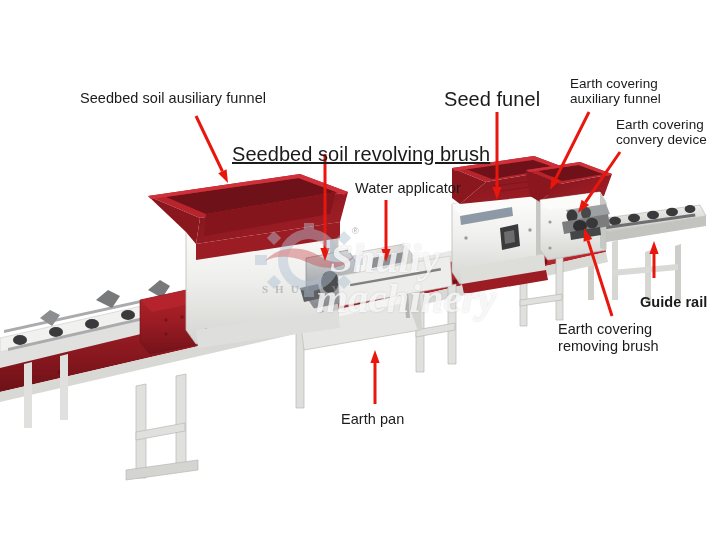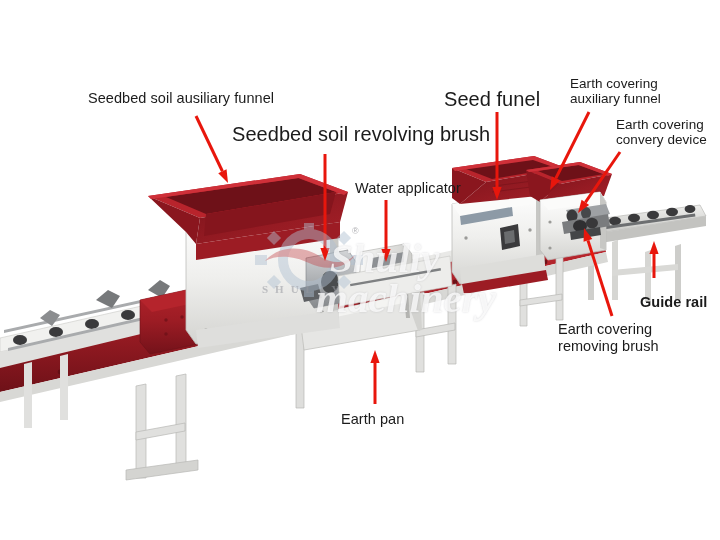--- a/index.html
+++ b/index.html
@@ -365,22 +365,22 @@
     <path d="M10,38 C26,20 52,24 66,34 C78,42 92,40 100,32 C92,46 70,48 54,40 C40,33 22,31 10,38 Z" fill="#c0393f" opacity="0.7"></path>
   </svg>
   <div class="wm" id="wm-reg">®</div>
   <div class="wm" id="wm-word">
     <span class="l1">Shuliy</span>
     <span class="l2">machinery</span>
   </div>
   <div class="wm" id="wm-small">SHULIY</div>
 
   <div id="label-layer">
-      <div class="label lg" style="left: 88px; top: 90px;">Seedbed soil ausiliary funnel</div>
-      <div class="label big" style="left: 232px; top: 123px;">Seedbed soil revolving brush</div>
+      <div class="label lg" style="left: 80px; top: 90px;">Seedbed soil ausiliary funnel</div>
+      <div class="label big" style="left: 232px; top: 143px; text-decoration: underline;">Seedbed soil revolving brush</div>
       <div class="label lg" style="left: 355px; top: 180px;">Water applicator</div>
       <div class="label big" style="left: 444px; top: 88px;">Seed funel</div>
       <div class="label" style="left: 570px; top: 76px;">Earth covering
 auxiliary funnel</div>
       <div class="label" style="left: 616px; top: 117px;">Earth covering
 convery device</div>
       <div class="label lg" style="left: 640px; top: 294px; font-weight: bold;">Guide rail</div>
       <div class="label lg" style="left: 558px; top: 321px;">Earth covering
 removing brush</div>
       <div class="label lg" style="left: 341px; top: 411px;">Earth pan</div>

